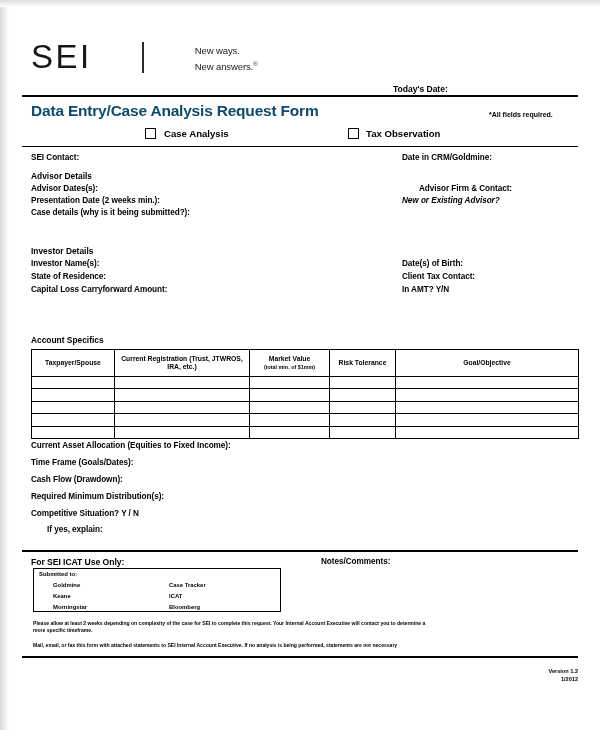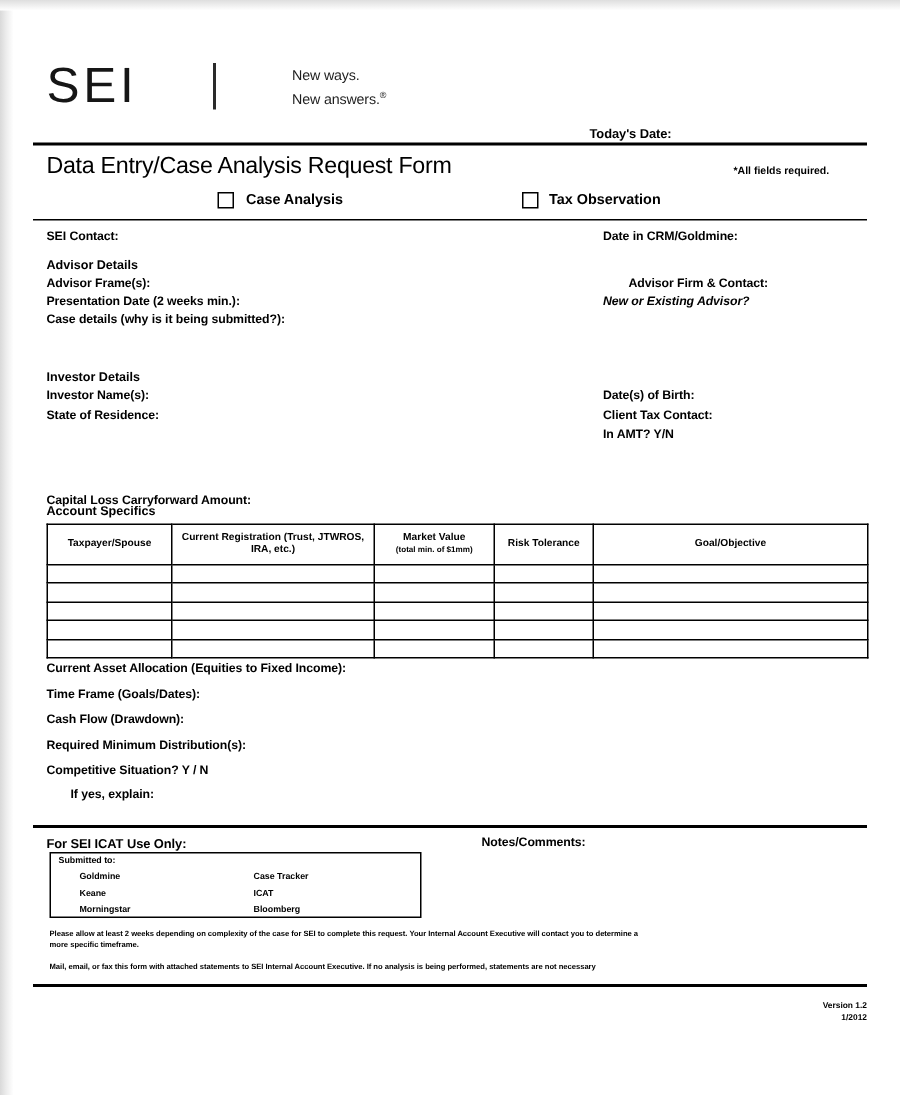--- a/index.html
+++ b/index.html
@@ -93,22 +93,22 @@
     font-size: 8.2px;
     line-height: 10px;
     letter-spacing: -0.05px;
   }
   .b { font-weight: bold; }
   .i { font-style: italic; }
 
   .title {
     position: absolute;
     font-size: 15.5px;
-    font-weight: normal;
-    color: #000000;
+    font-weight: bold;
+    color: #0c4a6e;
     letter-spacing: -0.2px;
     white-space: nowrap;
   }
   .required {
     position: absolute;
     font-size: 7px;
     font-weight: bold;
     color: #000000;
     white-space: nowrap;
   }
@@ -237,32 +237,32 @@
     <div class="chk" style="left:339px; top:121px;"></div>
     <div class="checkrow-label" style="left:357px; top:121px;">Tax Observation</div>
 
     <div class="hr-thin" style="left:13px; top:139px; width:556px;"></div>
 
     <div class="t b" style="left:22px; top:146px;">SEI Contact:</div>
     <div class="t b" style="left:393px; top:146px;">Date in CRM/Goldmine:</div>
 
     <div class="section-head" style="left:22px; top:164px;">Advisor Details</div>
 
-    <div class="t b" style="left:22px; top:177px;">Advisor Frame(s):</div>
+    <div class="t b" style="left:22px; top:177px;">Advisor Dates(s):</div>
     <div class="t b" style="left:22px; top:189px;">Presentation Date (2 weeks min.):</div>
     <div class="t b" style="left:22px; top:201px;">Case details (why is it being submitted?):</div>
 
     <div class="t b" style="left:393px; top:177px;margin-left:17px;">Advisor Firm &amp; Contact:</div>
     <div class="t b i" style="left:393px; top:189px;">New or Existing Advisor?</div>
 
     <div class="section-head" style="left:22px; top:239px;">Investor Details</div>
 
     <div class="t b" style="left:22px; top:252px;">Investor Name(s):</div>
     <div class="t b" style="left:22px; top:265px;">State of Residence:</div>
-    <div class="t b" style="left:22px; top:278px;margin-top:44px;">Capital Loss Carryforward Amount:</div>
+    <div class="t b" style="left:22px; top:278px;">Capital Loss Carryforward Amount:</div>
 
     <div class="t b" style="left:393px; top:252px;">Date(s) of Birth:</div>
     <div class="t b" style="left:393px; top:265px;">Client Tax Contact:</div>
     <div class="t b" style="left:393px; top:278px;">In AMT? Y/N</div>
 
 
     <div class="section-head" style="left:22px; top:328px;">Account Specifics</div>
 
     <table class="tbl">
       <colgroup>

